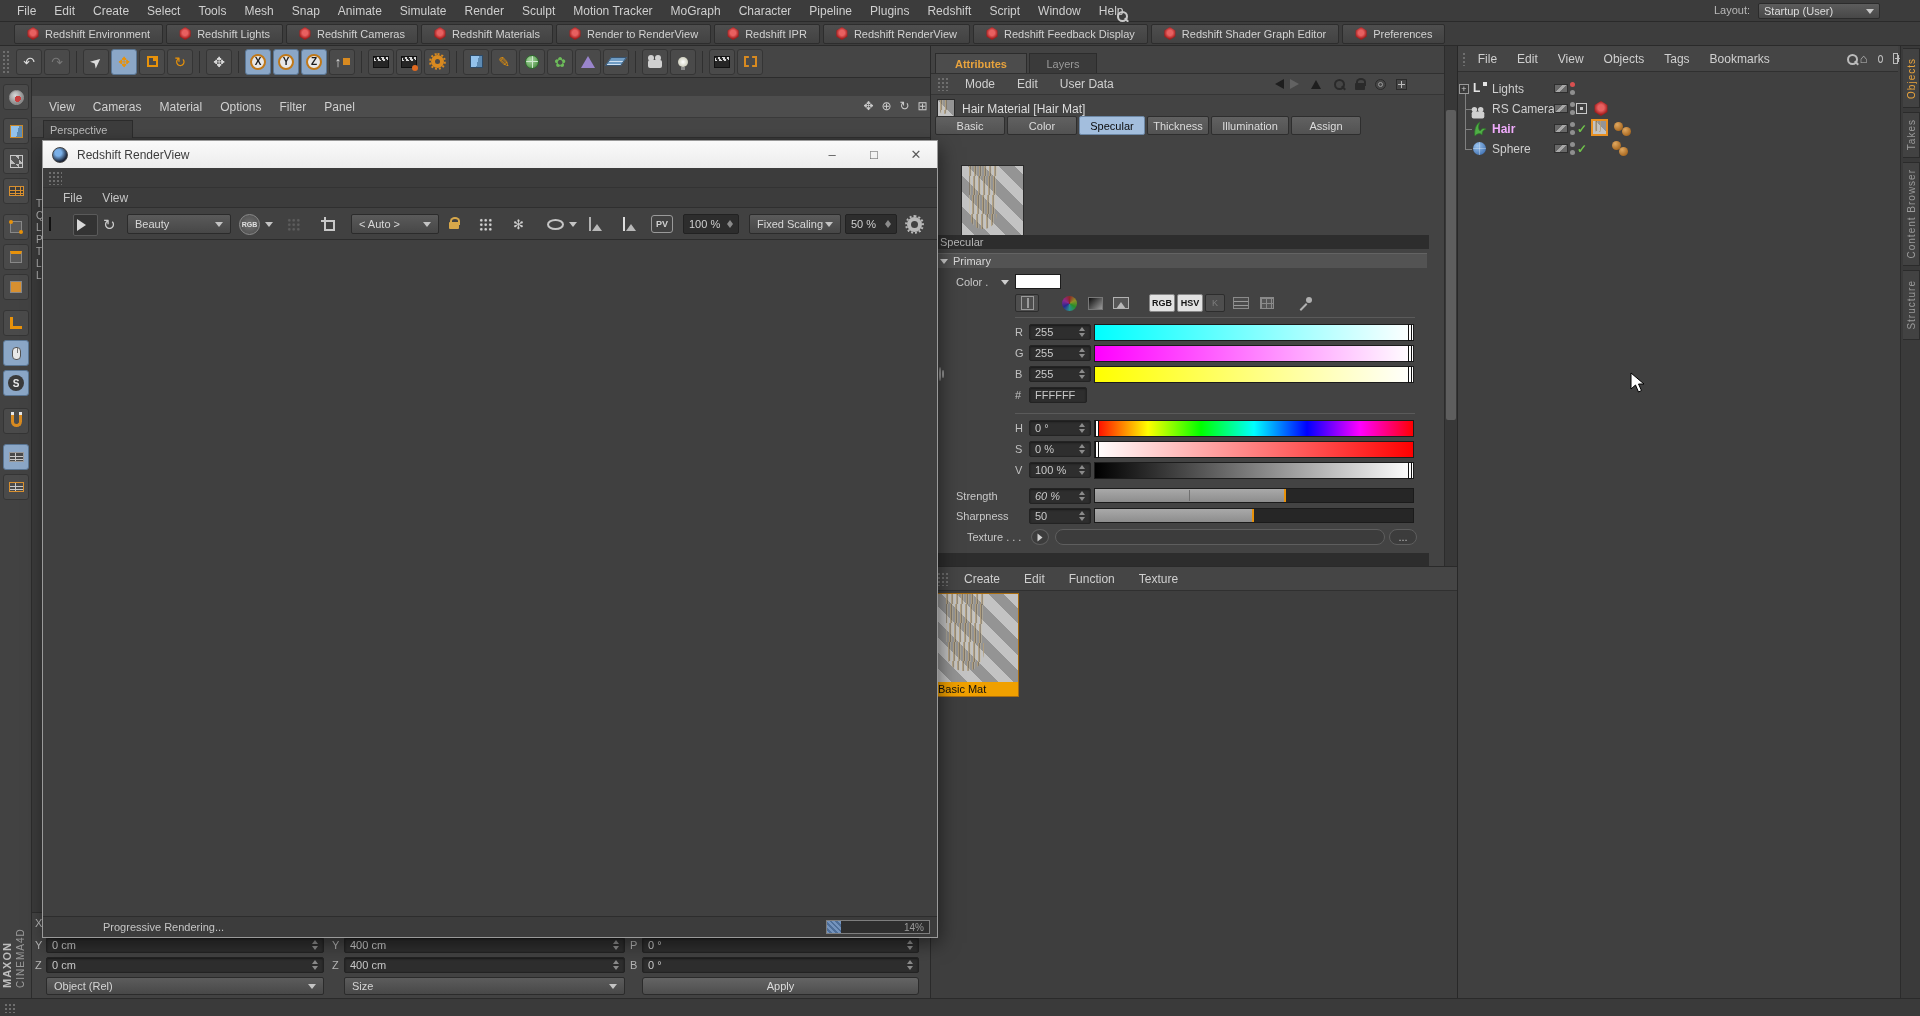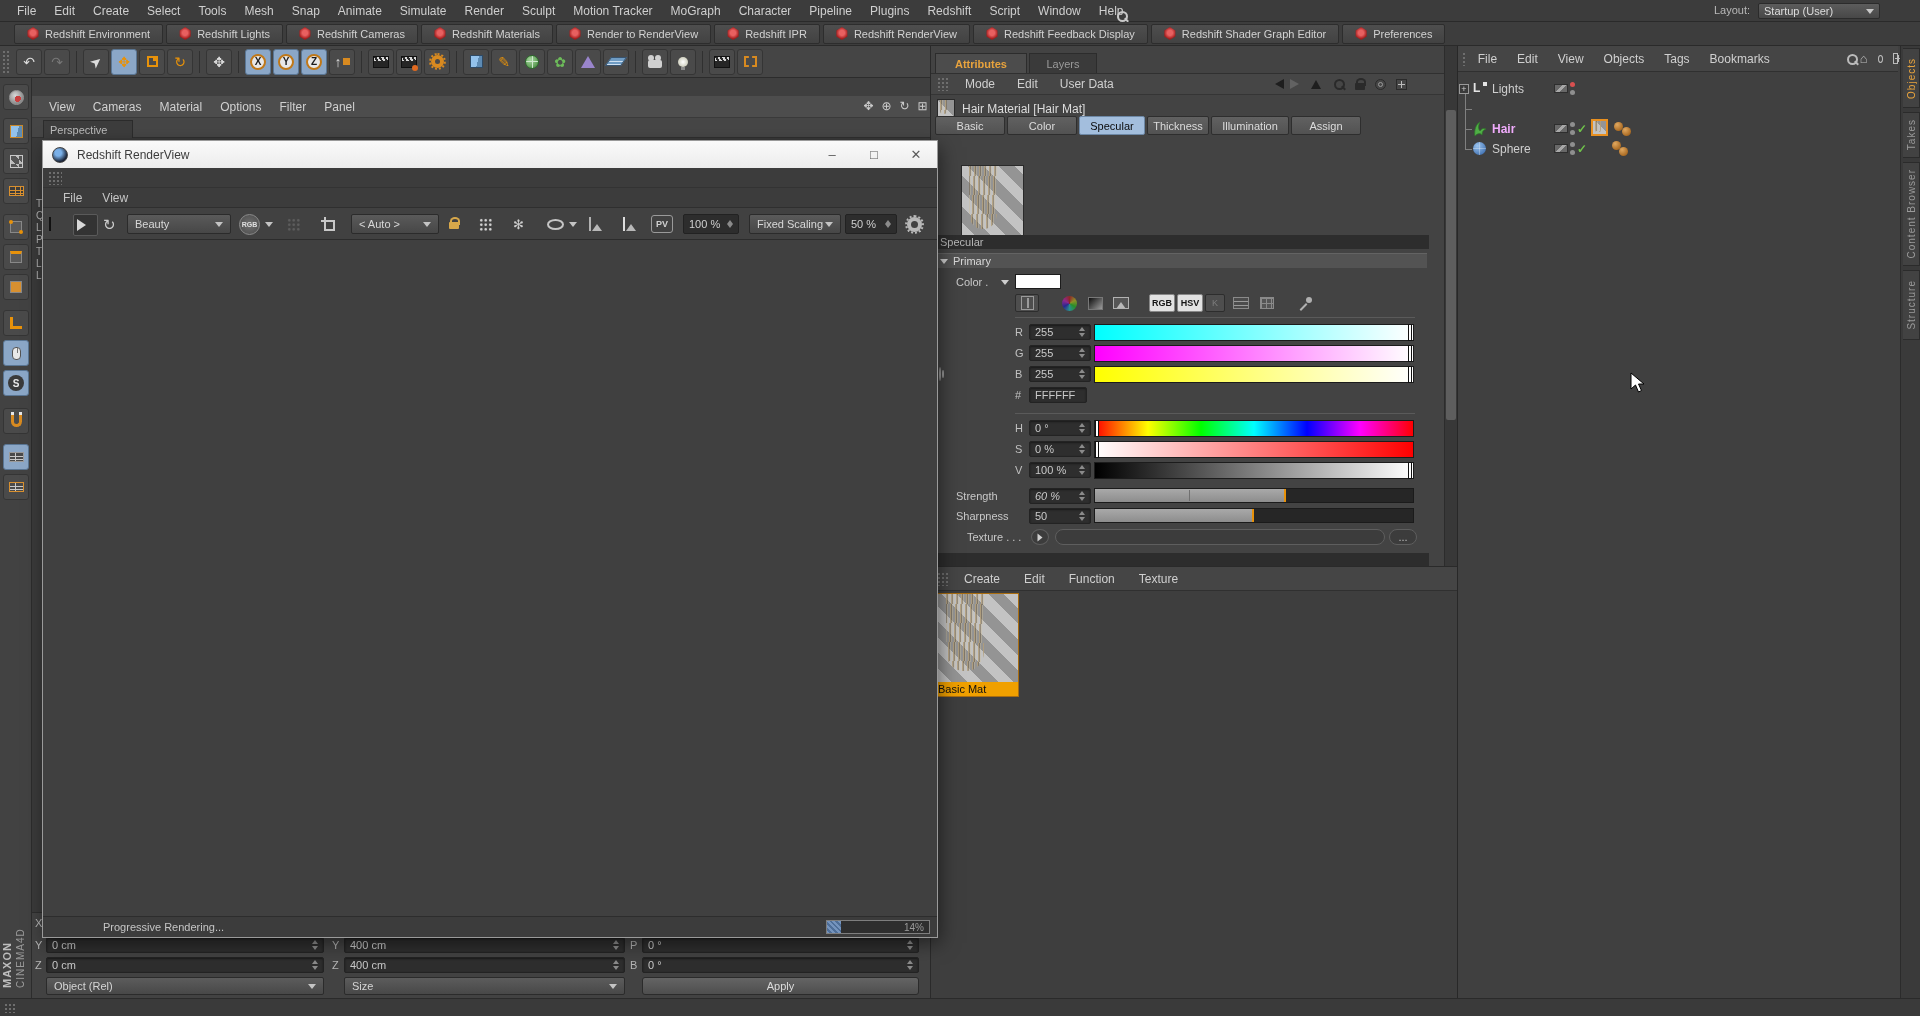--- a/index.html
+++ b/index.html
@@ -837,20 +837,29 @@
     <div class="o-row" style="top:33px;">
       <span class="expander">+</span>
       <span class="t" style="left:15px;top:2px;font-weight:bold;color:#e4e4e4;font-size:12px;">L</span>
       <span class="abs" style="left:25px;top:3px;width:4px;height:4px;background:#e4e4e4;"></span>
       <span class="o-label">Lights</span>
       <span class="layer-sq"></span>
       <span class="vdot red" style="top:3px;"></span>
       <span class="vdot" style="top:11px;"></span>
     </div>
 
+    <div class="o-row" style="top:53px;">
+      <span class="i-cam" style="position:absolute;left:13px;top:7px;transform:scale(.9);"></span>
+      <span class="o-label">RS Camera</span>
+      <span class="layer-sq"></span>
+      <span class="vdot" style="top:3px;"></span>
+      <span class="vdot" style="top:11px;"></span>
+      <span class="i-target"></span>
+      <span class="tag-hex hex" style="left:136px;top:2px;"></span>
+    </div>
 
     <div class="o-row" style="top:73px;">
       <svg style="position:absolute;left:14px;top:2px;" width="15" height="16" viewBox="0 0 15 16">
         <path d="M3,15 C2,9 4,3 8,1 C6,5 6,8 8,10 C10,7 12,7 14,8 C11,9 10,11 10,14 C8,12 6,12 3,15 Z" fill="#4fae46" stroke="#2e7a28" stroke-width="0.7"></path>
       </svg>
       <span class="o-label" style="color:#f0abfc;font-weight:bold;">Hair</span>
       <span class="layer-sq"></span>
       <span class="vdot" style="top:3px;"></span>
       <span class="vdot" style="top:11px;"></span>
       <span class="chk">✓</span>

